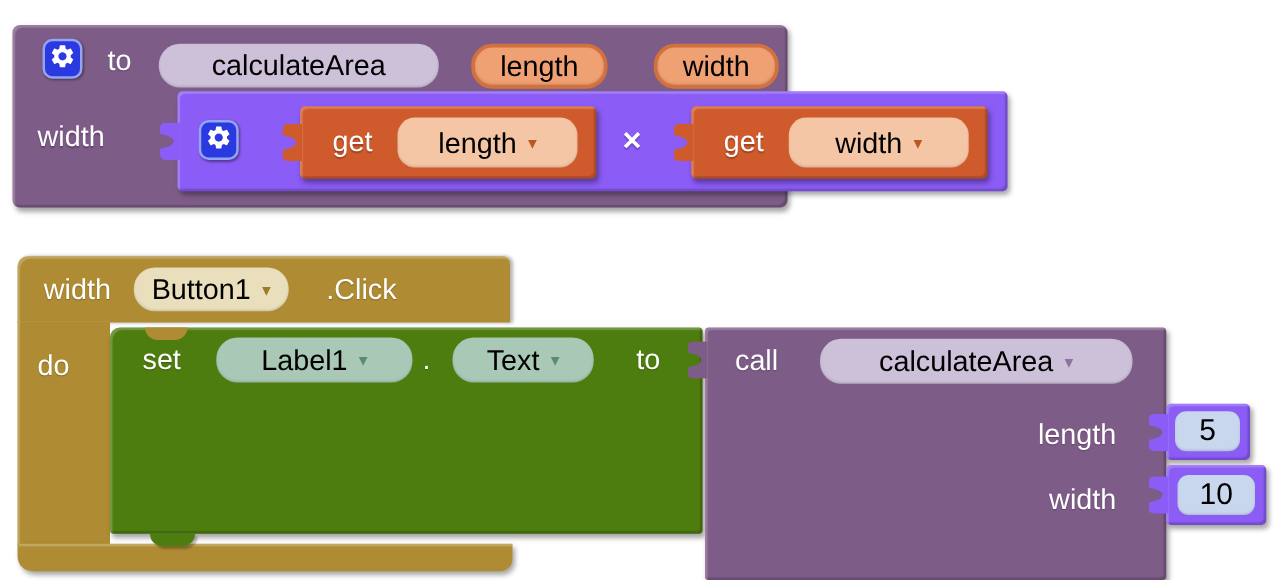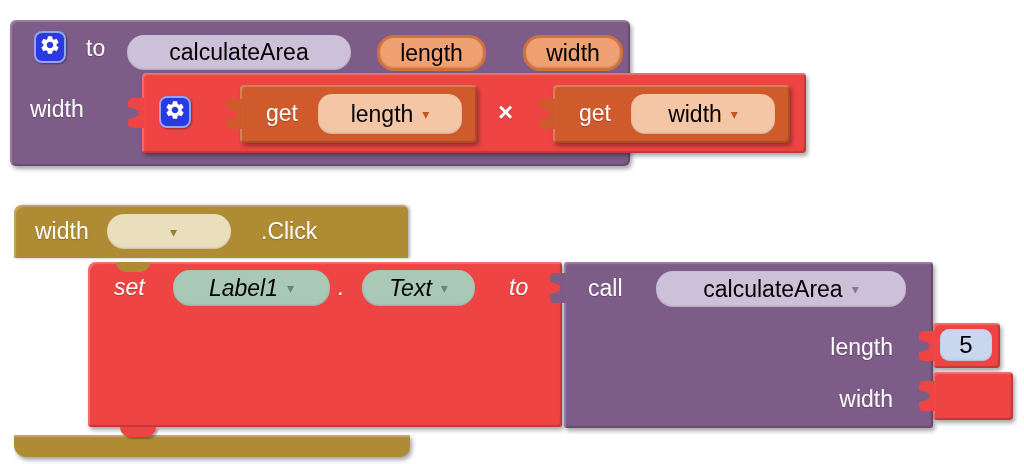--- a/index.html
+++ b/index.html
@@ -9,22 +9,22 @@
   }
   .abs{position:absolute;}
   .block{
     position:absolute;border-radius:4px;
     box-shadow:2px 3px 4px rgba(0,0,0,0.35),
                inset 2px 2px 1px rgba(255,255,255,0.22),
                inset -2px -2px 1px rgba(0,0,0,0.18);
   }
   .purple{background:#7E5C88;}
   .gold{background:#AF8C33;}
-  .green{background:#ef4444;font-style:italic;}
-  .blue{background:#ef4444;}
+  .green{background:#4d7c0f;}
+  .blue{background:#8b5cf6;}
   .orange{background:#CF5B2D;}
   .wlabel{
     position:absolute;color:#ffffff;font-size:23px;white-space:nowrap;
     text-shadow:0 1px 1px rgba(0,0,0,0.25);
   }
   .pill{
     position:absolute;display:flex;align-items:center;justify-content:center;
     border-radius:17px;color:#000;font-size:23px;white-space:nowrap;
     box-shadow:inset 0 -1px 2px rgba(0,0,0,0.15);
   }
@@ -104,46 +104,50 @@
       <div class="pill pill-salmon" style="left:78px;top:9px;width:144px;height:40px;border-radius:14px;">
         <span>width</span>
         <span class="arrow" style="color:#C0561F;">▾</span>
       </div>
     </div>
   </div>
 
   <div class="block gold" style="left:14px;top:205px;width:394px;height:53px;border-radius:8px 6px 0 0;box-shadow:2px 0 3px rgba(0,0,0,0.3), inset 2px 2px 1px rgba(255,255,255,0.22);">
     <span class="wlabel" style="left:21px;top:13px;">width</span>
     <div class="pill pill-cream" style="left:93px;top:9px;width:124px;height:35px;">
+      <span>Button1</span>
       <span class="arrow" style="color:#9A7F2B;">▾</span>
     </div>
     <span class="wlabel" style="left:227px;top:13px;margin-left:20px;">.Click</span>
   </div>
 
+  <div class="abs gold" style="left:14px;top:257px;width:74px;height:180px;box-shadow:inset 2px 0 1px rgba(255,255,255,0.22);">
+    <span class="wlabel" style="left:16px;top:22px;">do</span>
+  </div>
 
   <div class="abs gold" style="left:14px;top:435px;width:396px;height:22px;border-radius:0 0 10px 12px;box-shadow:2px 3px 4px rgba(0,0,0,0.35), inset 0 2px 1px rgba(255,255,255,0.25);"></div>
 
   <div class="block green" style="left:88px;top:262px;width:474px;height:165px;border-radius:8px 3px 3px 3px;">
     <div class="notch-down gold" style="left:28px;top:0;width:34px;"></div>
     <div class="notch-down green" style="left:32px;bottom:-10px;width:36px;box-shadow:2px 2px 2px rgba(0,0,0,0.3);"></div>
 
     <span class="wlabel" style="left:26px;top:12px;">set</span>
     <div class="pill pill-sage" style="left:85px;top:8px;width:157px;height:36px;">
       <span>Label1</span>
       <span class="arrow" style="color:#5D8A74;">▾</span>
     </div>
     <span class="wlabel" style="left:250px;top:12px;">.</span>
     <div class="pill pill-sage" style="left:274px;top:8px;width:113px;height:36px;text-align:center;">
       <span>Text</span>
       <span class="arrow" style="color:#5D8A74;">▾</span>
     </div>
     <span class="wlabel" style="left:421px;top:12px;">to</span>
   </div>
 
-  <div class="block purple" style="left:564px;top:262px;width:369px;height:166px;border-radius:3px;">
+  <div class="block purple" style="left:564px;top:262px;width:369px;height:202px;border-radius:3px;">
     <div class="plug purple" style="left:-14px;top:11px;"></div>
 
     <span class="wlabel" style="left:24px;top:13px;">call</span>
     <div class="pill pill-lav" style="left:92px;top:9px;width:250px;height:36px;">
       <span>calculateArea</span>
       <span class="arrow" style="color:#8E72A0;">▾</span>
     </div>
 
     <span class="wlabel" style="right:40px;top:72px;">length</span>
     <span class="wlabel" style="right:40px;top:124px;">width</span>
@@ -151,15 +155,18 @@
 
   <div class="block blue" style="left:933px;top:323px;width:67px;height:45px;">
     <div class="plug blue" style="left:-14px;top:8px;"></div>
     <div class="pill pill-num" style="left:7px;top:6px;width:52px;height:32px;">
       <span>5</span>
     </div>
   </div>
 
   <div class="block blue" style="left:933px;top:372px;width:80px;height:48px;">
     <div class="plug blue" style="left:-14px;top:9px;"></div>
+    <div class="pill pill-num" style="left:9px;top:8px;width:62px;height:32px;">
+      <span>10</span>
+    </div>
   </div>
 
 </div>
 
 </body></html>

